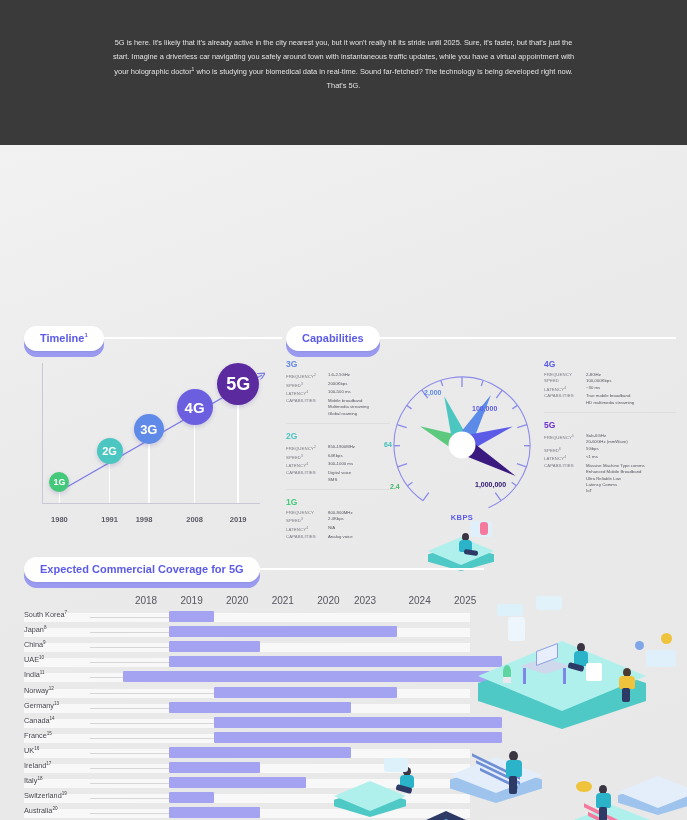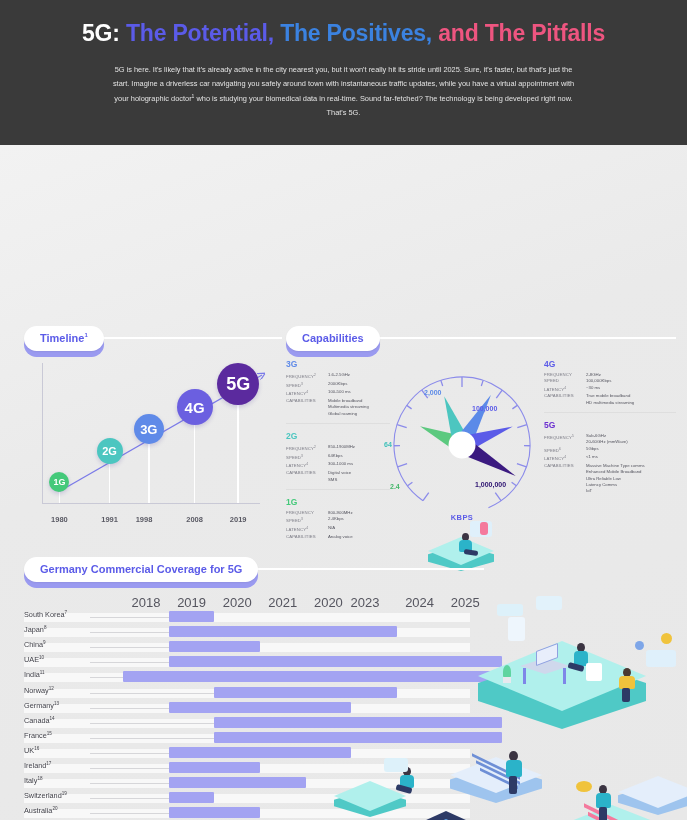--- a/index.html
+++ b/index.html
@@ -131,21 +131,21 @@
   .gauge-num {
     position: absolute; font-size: 7px; font-weight: bold; white-space: nowrap;
   }
 
   
   .coverage { position: absolute; left: 24px; top: 408px; width: 460px; }
   .cov-head { position: relative; width: 248px; height: 32px; }
   .cov-chart { position: absolute; top: 42px; left: 0; width: 460px; height: 270px; }
   .cov-years { position: absolute; left: 0; top: 0; width: 460px; height: 14px; }
   .cov-years span {
-    position: absolute; font-size: 13px; color: #55555f; transform: translateX(-50%);
+    position: absolute; font-size: 10px; color: #55555f; transform: translateX(-50%);
   }
   .cov-row { position: absolute; left: 0; width: 460px; height: 14.8px; }
   .cov-rowbg {
     position: absolute; left: 0; top: 4px; width: 446px; height: 9px;
     background: rgba(255,255,255,.68);
   }
   .cov-lbl {
     position: absolute; left: 0; top: 1px;
     font-size: 7.3px; color: #3f3f47; white-space: nowrap;
   }
@@ -164,23 +164,20 @@
   .person { position: absolute; }
   .p-head { position: absolute; border-radius: 50%; }
   .p-body { position: absolute; border-radius: 4px 4px 2px 2px; }
   .p-leg { position: absolute; border-radius: 2px; }
   .bubble { position: absolute; border-radius: 3px; }
 </style>
 </head>
 <body>
 
 <div class="header">
-  <h1 class="title">
-    <span class="t-5g">5G: </span><span class="t-potential">The Potential, </span><span class="t-positives">The Positives, </span><span class="t-pitfalls">and The Pitfalls</span>
-  </h1>
   <p class="intro"><span>5G is here. It's likely that it's already active in the city nearest you, but it won't really hit its stride until 2025. Sure, it's faster, but that's just the start. Imagine a driverless car navigating you safely around town with instantaneous traffic updates, while you have a virtual appointment with your holographic doctor</span><sup>1</sup><span> who is studying your biomedical data in real-time. Sound far-fetched? The technology is being developed right now. That's 5G.</span></p>
 </div>
 
 <div class="canvas">
 
   <div class="timeline">
     <div class="tl-head pill-wrap" style="position:relative;left:0;top:0;width:258px;">
       <div style="position:relative;">
         <div class="pill-shadow"></div>
         <div class="pill" style="font-size:11px;"><span>Timeline</span><sup>1</sup></div>
@@ -421,21 +418,21 @@
           </div>
         <div class="gauge-label">KBPS</div>
       </div>
     </div>
   </div>
 
   <div class="coverage">
     <div class="cov-head pill-wrap" style="position:relative;left:0;top:0;width:460px;">
       <div style="position:relative;">
         <div class="pill-shadow"></div>
-        <div class="pill" style="font-size:11px;">Germany Commercial Coverage for 5G</div>
+        <div class="pill" style="font-size:11px;">Expected Commercial Coverage for 5G</div>
       </div>
       <div class="pill-rule"></div>
     </div>
 
     <div class="cov-chart">
       <div class="cov-years" id="cov-years">
           <span style="left: 122px;">2018</span>
           <span style="left: 167.6px;">2019</span>
           <span style="left: 213.2px;">2020</span>
           <span style="left: 258.8px;">2021</span>

